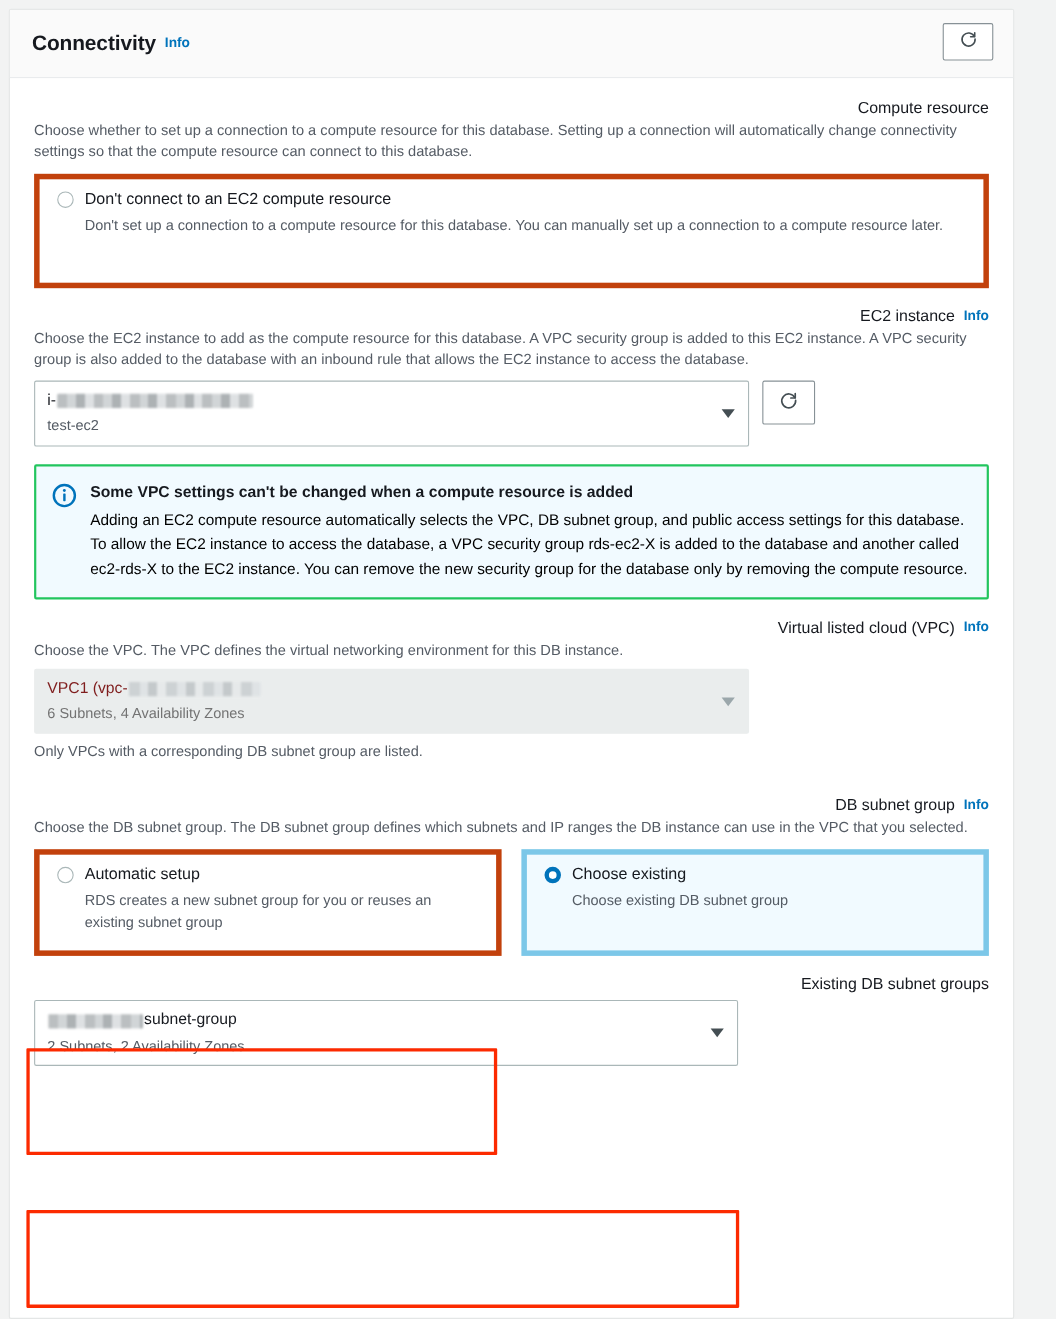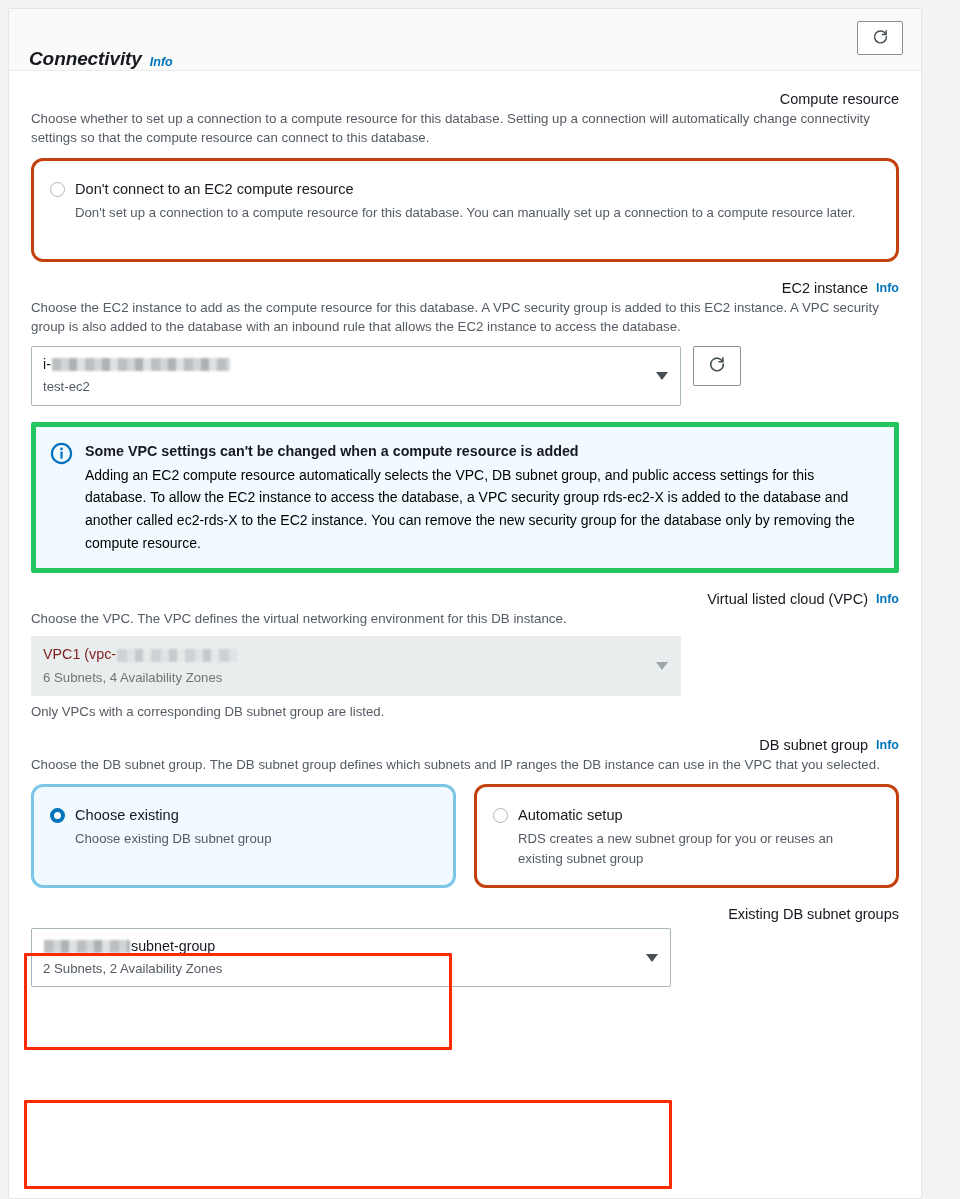--- a/index.html
+++ b/index.html
@@ -28,22 +28,21 @@
     box-sizing: border-box;
   }
   .card-header {
     position: relative;
     height: 62px;
     background: #fafafa;
     border-bottom: 1px solid #e9ebed;
     box-sizing: border-box;
     padding: 0 20px;
     display: flex;
-    align-items: flex-end;
-    font-style: italic;
+    align-items: center;
   }
   .card-title {
     font-size: 19px;
     font-weight: bold;
     color: #16191f;
     letter-spacing: -0.1px;
   }
   .info-link {
     font-size: 12.5px;
     font-weight: bold;
@@ -87,24 +86,24 @@
     line-height: 1.45;
     margin-bottom: 10px;
     max-width: 880px;
   }
   .tile-row {
     display: flex;
     gap: 18px;
   }
   .tile {
     flex: 1;
-    border: 3px solid #c2410c;
-    border-radius: 12px;
-    background: #ffffff;
-    padding: 19px 16px 16px 16px;
+    border: 5px solid #c2410c;
+    border-radius: 0;
+    background: #ffffff;
+    padding: 9px 16px 16px 16px;
     box-sizing: border-box;
     cursor: pointer;
     position: relative;
   }
   .tile.selected {
     border-color: #7cc7e8;
     background: #f1faff;
   }
   .tile-head {
     display: flex;
@@ -195,21 +194,21 @@
   }
   .redact.light {
     background:
       repeating-linear-gradient(90deg,
         #ccd1d3 0px, #ccd1d3 10px,
         #dfe3e5 10px, #dfe3e5 18px,
         #c3c8ca 18px, #c3c8ca 26px,
         #e6e9ea 26px, #e6e9ea 34px);
   }
   .alert {
-    border: 5px solid #22c55e;
+    border: 2px solid #22c55e;
     background: #f1faff;
     border-radius: 2px;
     padding: 14px 16px 14px 14px;
     display: flex;
     gap: 12px;
     box-sizing: border-box;
   }
   .alert-icon { flex: 0 0 auto; margin-top: 1px; }
   .alert-title {
     font-size: 14.3px;
@@ -328,41 +327,41 @@
             <span>VPC1 (vpc-</span>
               <span class="redact light" style="width:120px;"></span>
           </div>
           <div class="select-sub">6 Subnets, 4 Availability Zones</div>
           <span class="caret"></span>
         </div>
         <div class="note">Only VPCs with a corresponding DB subnet group are listed.</div>
       </div>
 
 
-      <div class="field-block" style="margin-top:18px;">
+      <div class="field-block" style="margin-top:34px;">
         <div class="field-label">
           <span>DB subnet group</span>
           <a class="info-link">Info</a>
         </div>
         <div class="field-desc">Choose the DB subnet group. The DB subnet group defines which subnets and IP ranges the DB instance can use in the VPC that you selected.</div>
         <div class="tile-row">
+          <div class="tile" style="min-height:78px;">
+            <div class="tile-head">
+              <span class="radio"></span>
+              <span class="tile-title">Automatic setup</span>
+            </div>
+            <div class="tile-desc">RDS creates a new subnet group for you or reuses an existing subnet group</div>
+          </div>
           <div class="tile selected" style="min-height:78px;">
             <div class="tile-head">
               <span class="radio on"></span>
               <span class="tile-title">Choose existing</span>
             </div>
             <div class="tile-desc">Choose existing DB subnet group</div>
           </div>
-          <div class="tile" style="min-height:78px;">
-            <div class="tile-head">
-              <span class="radio"></span>
-              <span class="tile-title">Automatic setup</span>
-            </div>
-            <div class="tile-desc">RDS creates a new subnet group for you or reuses an existing subnet group</div>
-          </div>
         </div>
       </div>
 
       <div class="field-block" style="margin-top:18px;margin-bottom:0;">
         <div class="field-label">
           <span>Existing DB subnet groups</span>
         </div>
         <div class="select" style="width:640px;margin-top:6px;">
           <div class="select-main">
             <span class="redact" style="width:86px;"></span>

